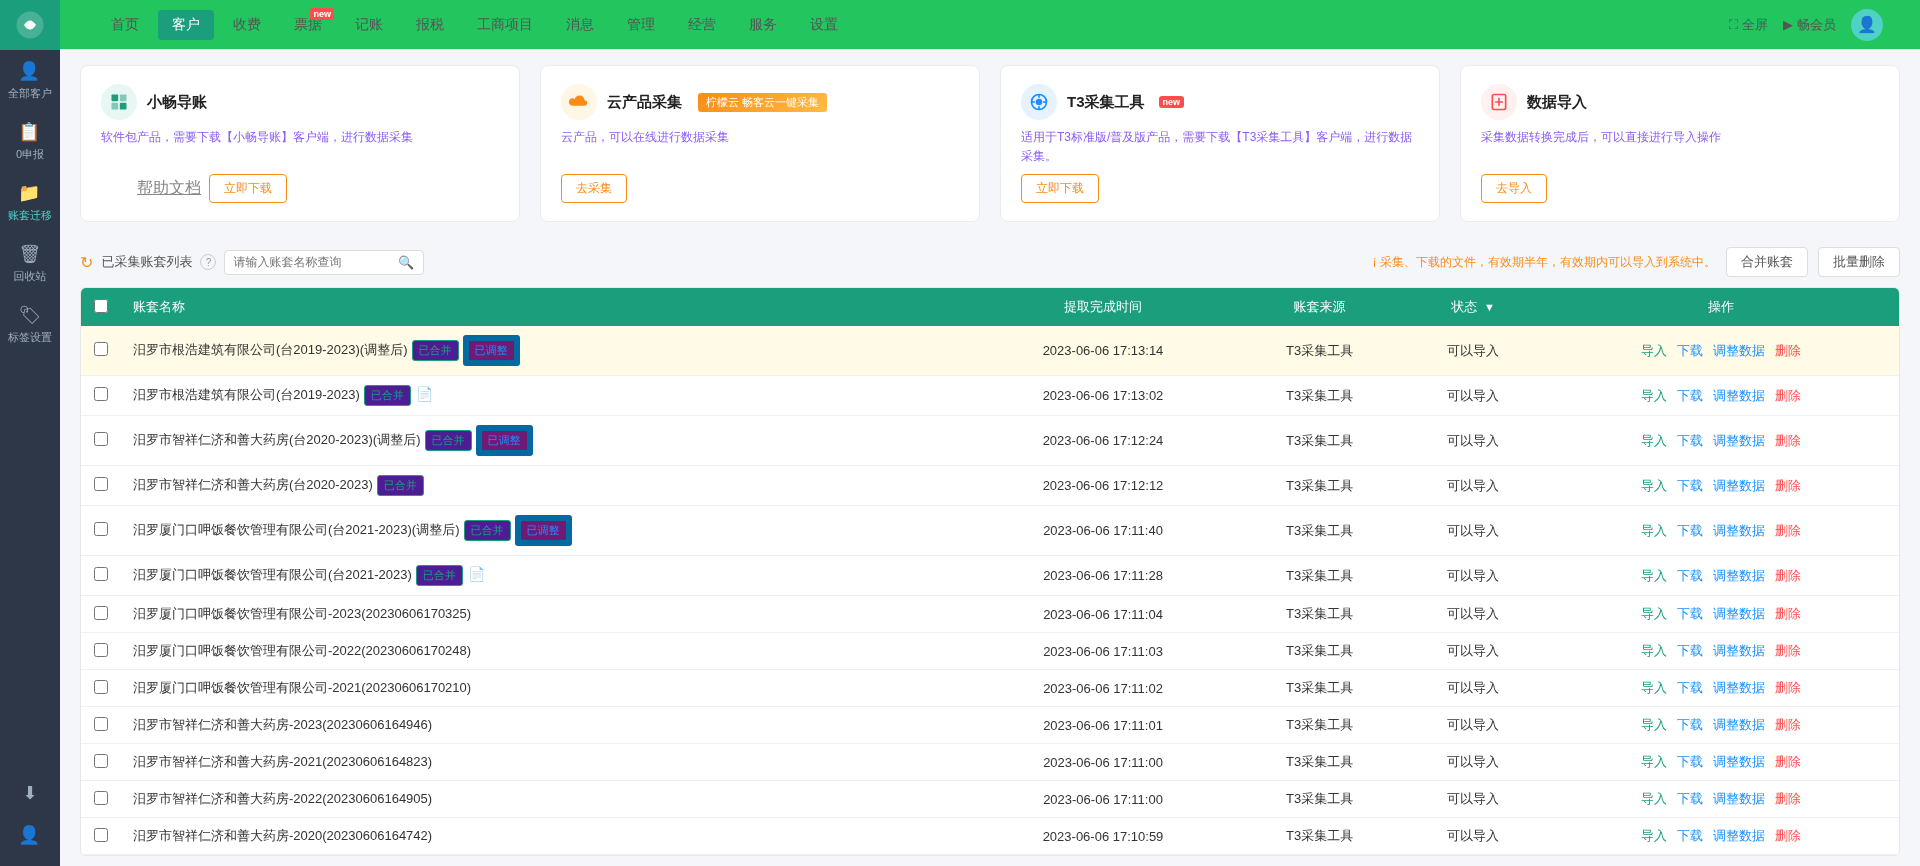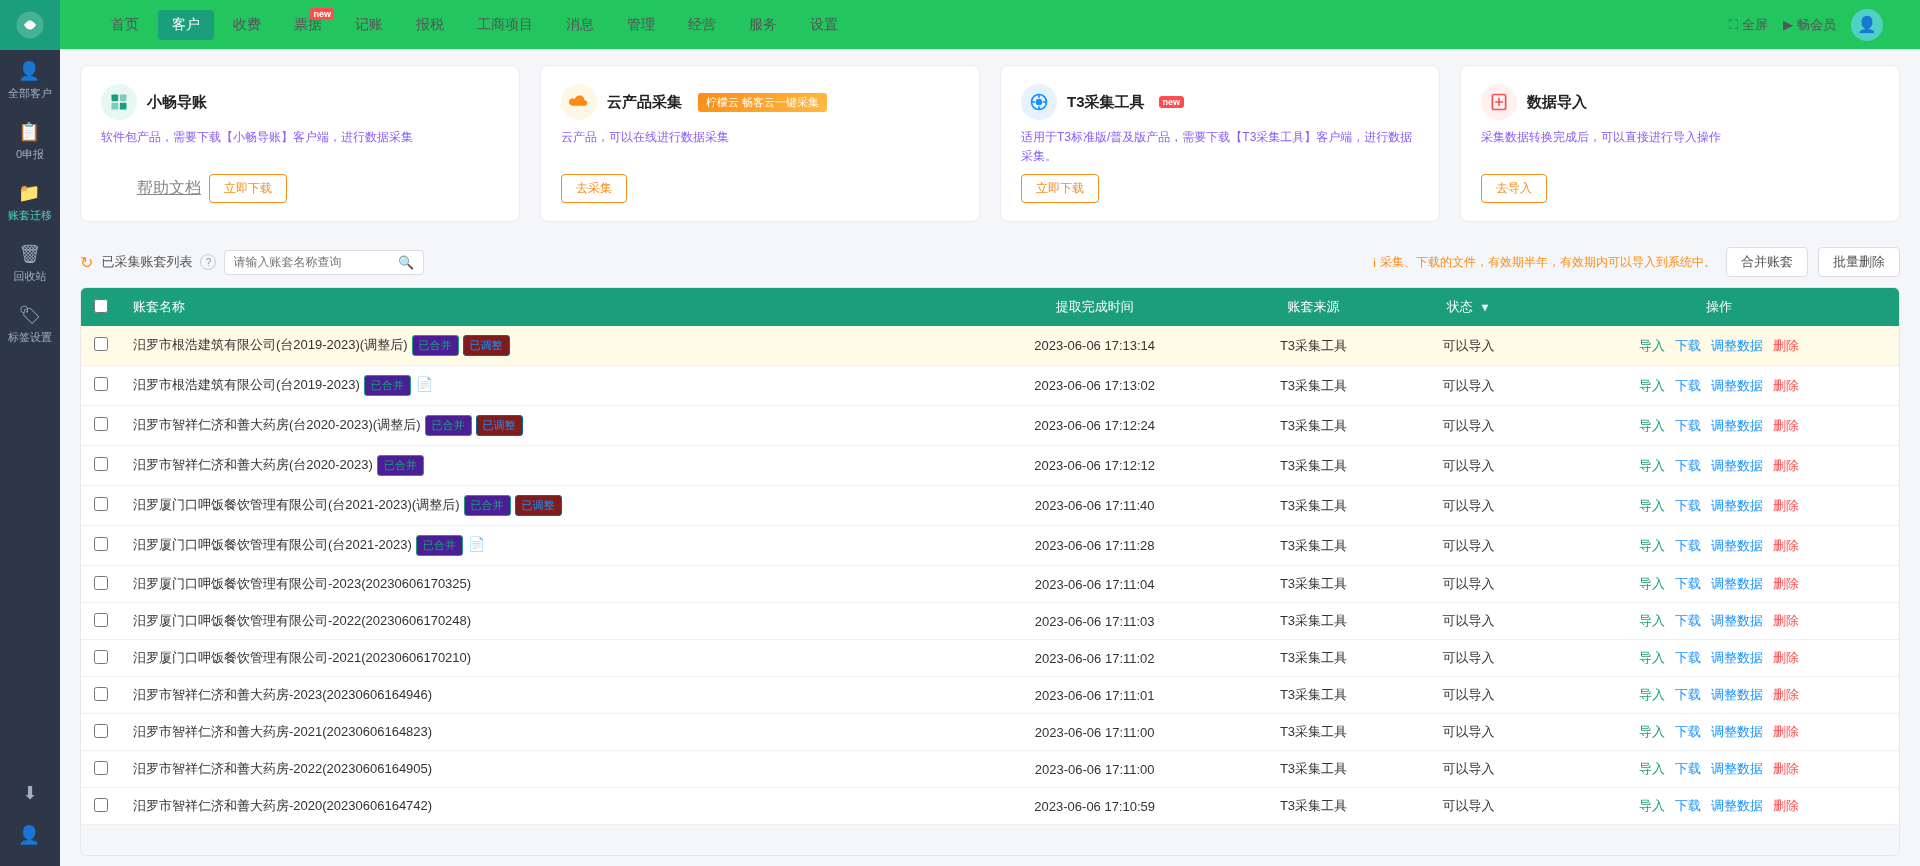--- a/index.html
+++ b/index.html
@@ -339,21 +339,21 @@
     }
     .tag {
       display: inline-flex;
       align-items: center;
       padding: 2px 6px;
       border-radius: 3px;
       font-size: 11px;
       margin-left: 4px;
     }
     .tag-green { background: #4c1d95; color: #1a9e7c; border: 1px solid #1a9e7c; }
-    .tag-blue { background: #7f1d1d; color: #1890ff; border: 1px solid #0369a1; }
+    .tag-blue { background: #701a75; color: #1890ff; border: 6px solid #0369a1; }
     .op-link {
       color: #1890ff;
       cursor: pointer;
       padding: 0 5px;
       font-size: 13px;
     }
     .op-link.red { color: #ff4d4f; }
     .op-link.green { color: #1a9e7c; }
     .file-icon {
       color: #aaa;

